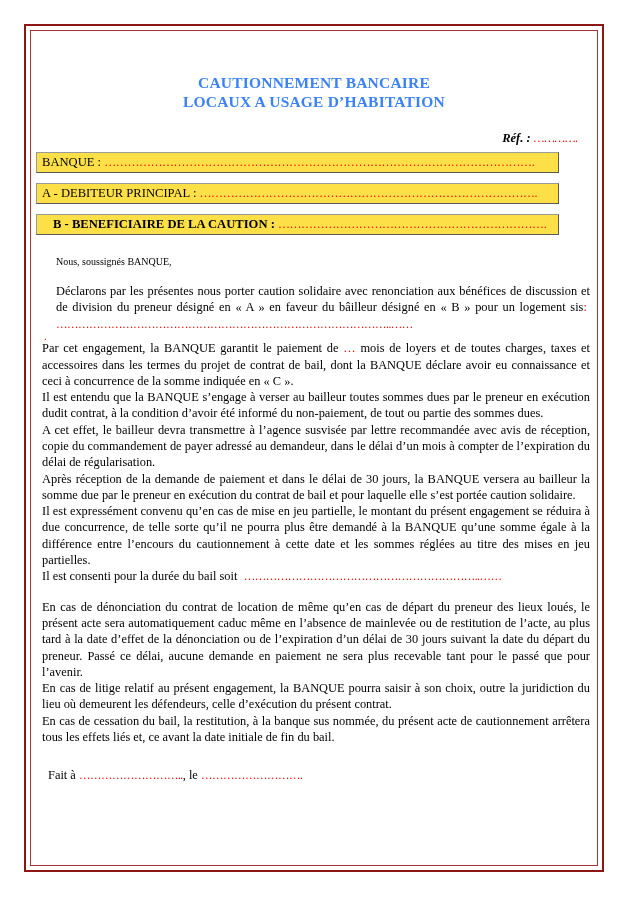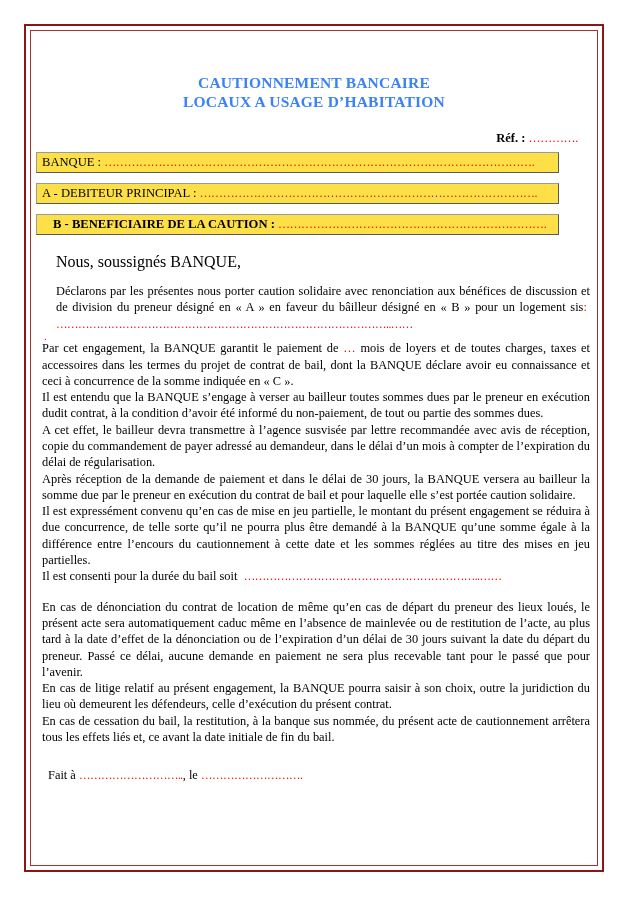--- a/index.html
+++ b/index.html
@@ -65,20 +65,21 @@
   }
   .doc-title .line2 { display: block; }
 
   
   .ref-row {
     margin-top: 20px;
     padding-right: 14px;
     text-align: right;
     font-size: 12.5px;
     white-space: nowrap;
+    font-style: italic;
   }
   .ref-label {
     font-weight: bold;
     color: #000000;
   }
   .ref-dots {
     color: #ff0000;
     letter-spacing: -0.3px;
     font-size: 12px;
   }
@@ -119,21 +120,21 @@
 
   .gap-4 { height: 4px; }
 
   
   .body-block {
     margin-top: 16px;
     padding-left: 20px;
     padding-right: 2px;
   }
   .p-small {
-    font-size: 16px;
+    font-size: 10px;
     line-height: 14px;
     margin: 0;
   }
   .p-main {
     font-size: 12.4px;
     line-height: 16.4px;
     text-align: justify;
     margin: 0;
   }
   .spacer-10 { height: 14px; }

